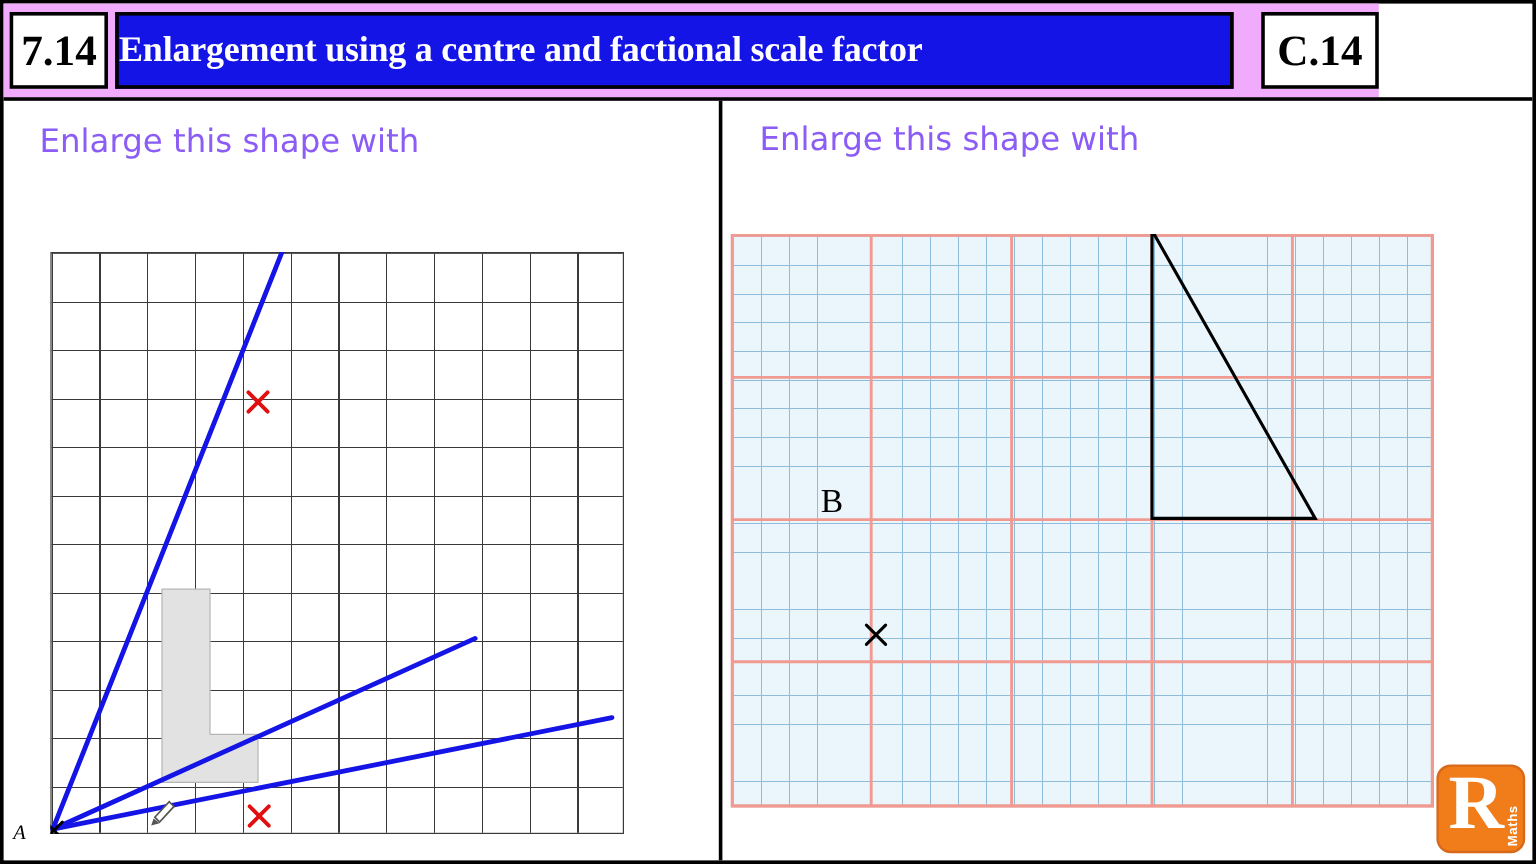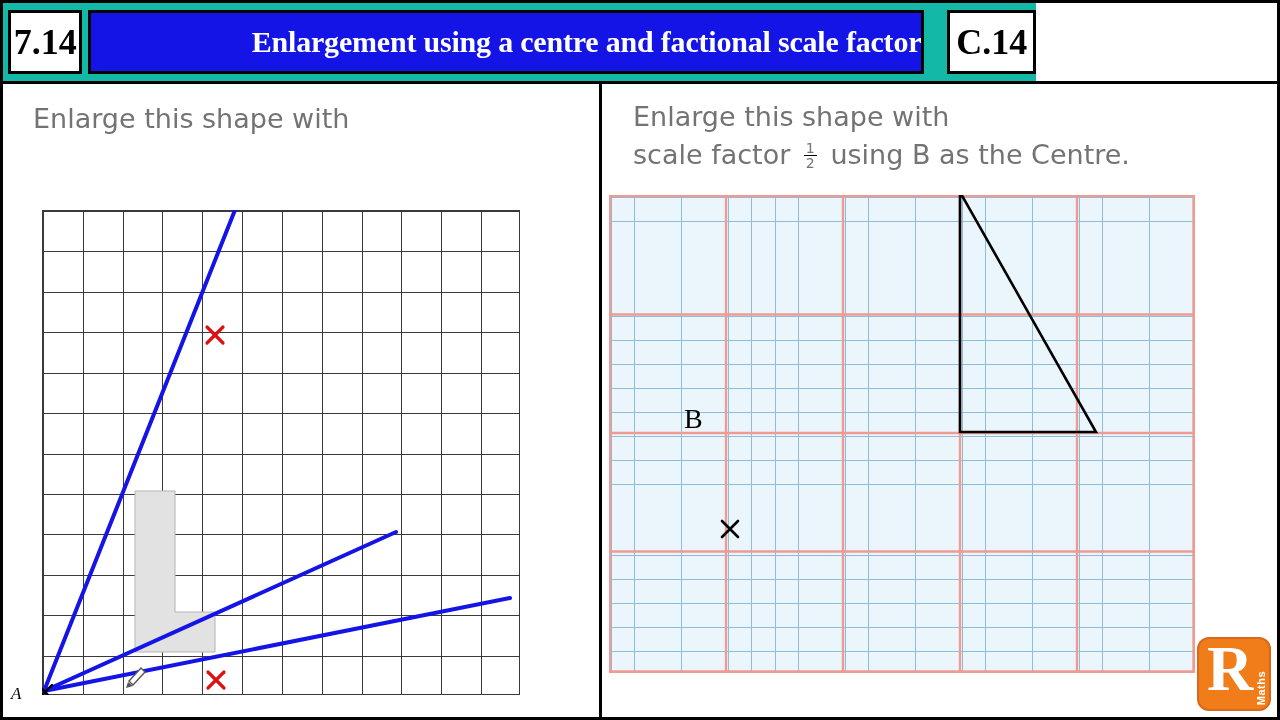--- a/index.html
+++ b/index.html
@@ -20,25 +20,25 @@
     height: 720px;
     background: #ffffff;
     box-sizing: border-box;
     border: 3px solid #000000;
   }
 
   
   #header {
     position: absolute;
     left: 0; top: 0;
-    width: 1033px;
+    width: 1146px;
     height: 78px;
     display: flex;
     align-items: center;
-    background: #14b8a6;
+    background: #f0abfc;
   }
   .hdr-box {
     border: 3px solid #000000;
     background: #ffffff;
     display: flex;
     align-items: center;
     justify-content: center;
     box-sizing: border-box;
   }
   #lesson-code-left {
@@ -52,21 +52,21 @@
   }
   #title-bar {
     margin-left: 6px;
     width: 1050px;
     height: 64px;
     background: #1414e6;
     border: 3px solid #000000;
     box-sizing: border-box;
     display: flex;
     align-items: center;
-    justify-content: flex-end;
+    justify-content: flex-start;
   }
   #title-text {
     color: #ffffff;
     font-size: 30px;
     font-weight: bold;
     font-family: "Liberation Serif", serif;
     letter-spacing: -0.2px;
     white-space: nowrap;
   }
   #lesson-code-right {
@@ -105,21 +105,21 @@
     position: absolute;
     left: 596px; top: 81px;
     width: 3px;
     height: 633px;
     background: #000000;
   }
 
   .prompt {
     font-family: "DejaVu Sans", sans-serif;
     font-size: 27px;
-    color: #737373;
+    color: #8b5cf6;
     line-height: 1.42;
     font-weight: 400;
   }
   #prompt-left {
     position: absolute;
     left: 30px; top: 16px;
     width: 560px;
   }
   #prompt-right {
     position: absolute;
@@ -300,28 +300,20 @@
       </svg>
     </div>
 
     <div id="label-A">A</div>
   </div>
 
   <div id="panel-right">
 
     <div class="prompt" id="prompt-right">
       <div>Enlarge this shape with</div>
-      <div>
-        <span>scale factor</span>
-        <span class="frac">
-          <span class="num">1</span>
-          <span class="den">2</span>
-        </span>
-        <span>using B as the Centre.</span>
-      </div>
     </div>
 
     <div id="grid-right-wrap">
       <div id="grid-right"></div>
 
       <svg id="grid-right-major" viewBox="0 0 586 478">
         <g stroke="#f09a92" stroke-width="2.4" fill="none">
           <line x1="0.5" y1="1" x2="585.5" y2="1"></line>
           <line x1="0.5" y1="119.5" x2="585.5" y2="119.5"></line>
           <line x1="0.5" y1="238" x2="585.5" y2="238"></line>

